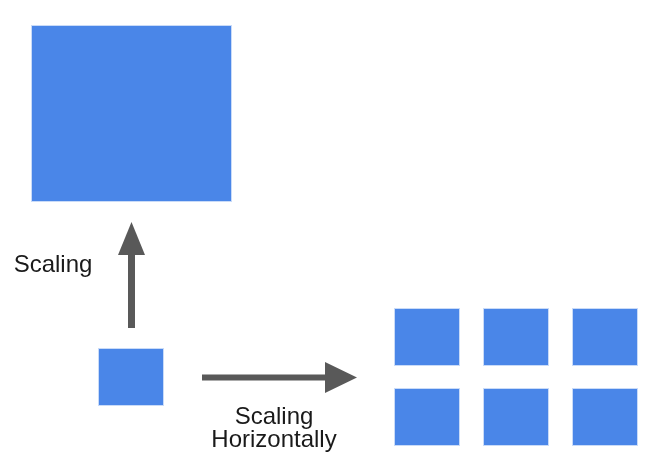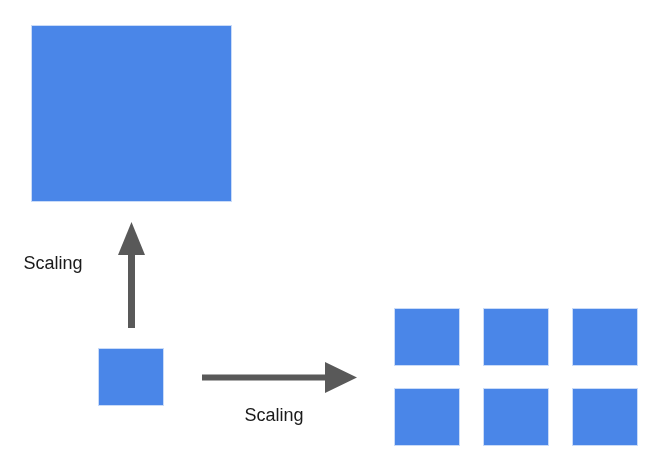--- a/index.html
+++ b/index.html
@@ -34,21 +34,21 @@
     width: 66px;
     height: 58px;
   }
   .arrow { position: absolute; display: block; }
   .arrow-up { left: 118px; top: 222px; }
   .arrow-right { left: 202px; top: 362px; }
   .arrow .shape { fill: var(--arrow, #595959); }
   .label {
     position: absolute;
     color: var(--text, #1a1a1a);
-    font-size: 18px;
+    font-size: 24px;
     line-height: 23px;
     font-weight: 400;
     text-align: center;
     white-space: nowrap;
   }
   .label-vertical {
     left: 0px;
     top: 252px;
     width: 106px;
   }
@@ -86,20 +86,21 @@
 
   <div class="sq small-square"></div>
 
   <svg class="arrow arrow-right" width="155" height="31" viewBox="0 0 155 31" aria-hidden="true">
     <rect class="shape" x="0" y="12.5" width="127" height="6"></rect>
     <polygon class="shape" points="123,0 155,15.5 123,31"></polygon>
   </svg>
 
   <div class="label label-horizontal">
     <span>Scaling</span><br>
+    <span>Horizontally</span>
   </div>
 
   <div class="grid">
       <div class="sq"></div>
       <div class="sq"></div>
       <div class="sq"></div>
       <div class="sq"></div>
       <div class="sq"></div>
       <div class="sq"></div>
     </div>

